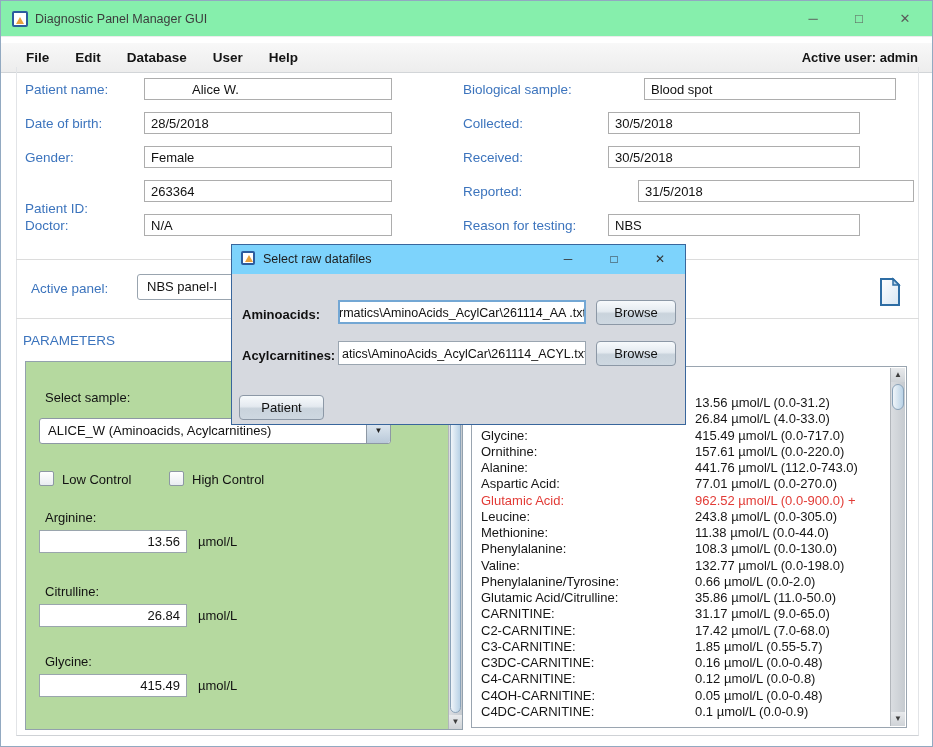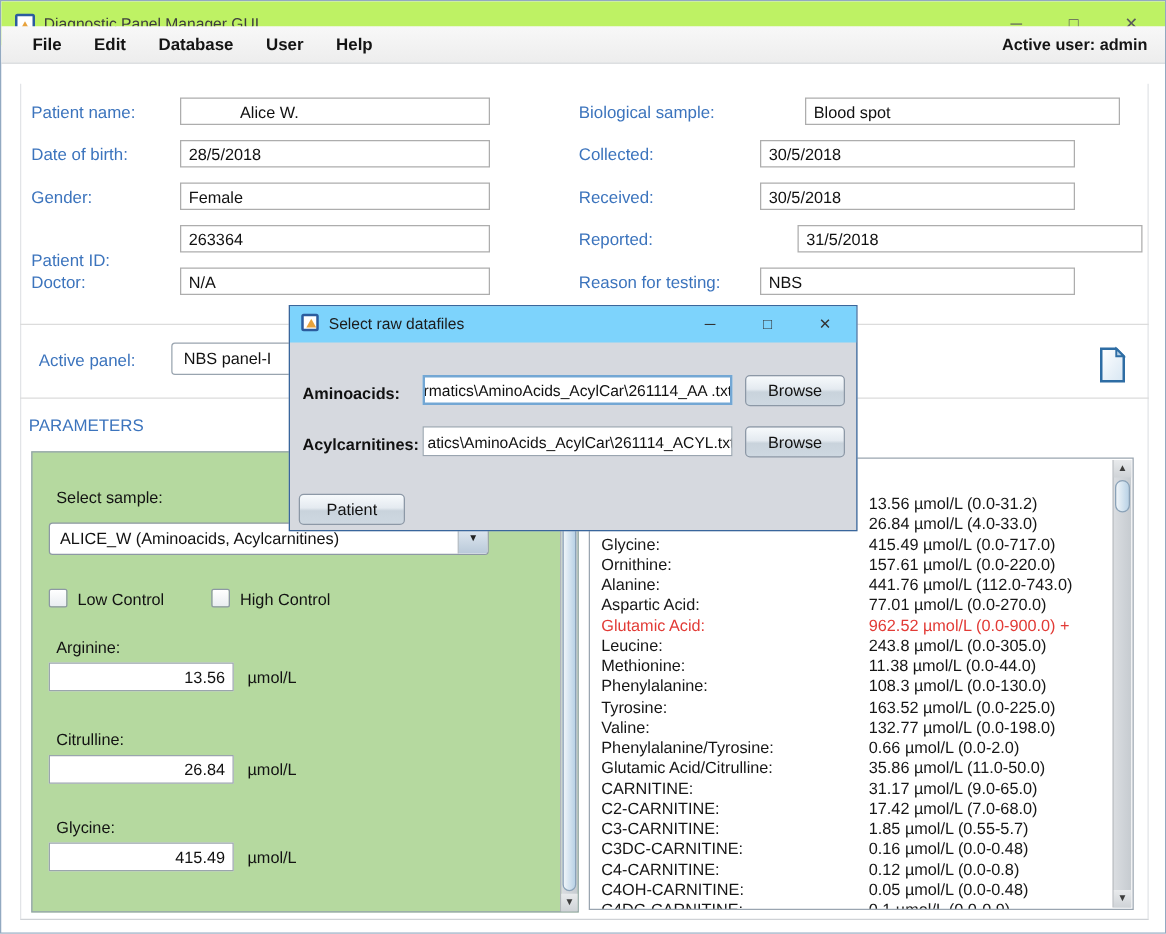--- a/index.html
+++ b/index.html
@@ -1,33 +1,33 @@
 <!DOCTYPE html>
 <html><head>
 <meta charset="utf-8">
 <style>
   * { margin:0; padding:0; box-sizing:border-box; }
   body { background:#c9ccd0; font-family:"Liberation Sans", sans-serif; }
   .window { position:relative; width:933px; height:747px; background:#fff;
             border:1px solid #92a9c1; overflow:hidden; }
 
   
-  .titlebar { position:absolute; top:0; left:0; right:0; height:36px; background:#bef264;
+  .titlebar { position:absolute; top:0; left:0; right:0; height:36px; background:#86efac;
               border-bottom:1px solid #ececec; }
   .title-text { position:absolute; left:34px; top:11px; font-size:12.5px; color:#3c3c3c; }
   .win-controls { position:absolute; right:4px; top:0; height:36px; display:flex; }
   .win-btn { width:46px; text-align:center; line-height:36px; color:#5a5a5a; font-size:13px; }
   .java-icon { position:absolute; left:11px; top:10px; width:16px; height:16px;
                border:2px solid #2b5c9e; background:#fff; border-radius:2px; }
   .java-icon::after { content:""; position:absolute; left:2px; bottom:1px; width:0; height:0;
                border-left:4px solid transparent; border-right:4px solid transparent;
                border-bottom:7px solid #e8a33d; }
 
   
-  .menubar { position:absolute; top:20px; left:0; right:0; height:30px;
+  .menubar { position:absolute; top:42px; left:0; right:0; height:30px;
              background:linear-gradient(#f8f8f8,#ededed); border-bottom:1px solid #d2d5d8; }
   .menus { display:flex; padding-left:12px; }
   .menu-item { padding:0 13px; font-weight:bold; font-size:13.5px; line-height:29px; color:#141414; }
   .active-user { position:absolute; right:14px; top:0; line-height:29px; font-weight:bold;
                  font-size:13px; color:#141414; }
 
   
   .content-frame { position:absolute; left:15px; top:66px; width:903px; height:669px;
                    border-left:1px solid #e2e4e7; border-right:1px solid #e2e4e7;
                    border-bottom:1px solid #cfd2d6; pointer-events:none; }
@@ -239,24 +239,20 @@
         </div>
         <div class="rrow">
           <span class="rlabel">Methionine:</span>
           <span class="rvalue">11.38 µmol/L (0.0-44.0)</span>
         </div>
         <div class="rrow">
           <span class="rlabel">Phenylalanine:</span>
           <span class="rvalue">108.3 µmol/L (0.0-130.0)</span>
         </div>
         <div class="rrow">
-          <span class="rlabel">Tyrosine:</span>
-          <span class="rvalue">163.52 µmol/L (0.0-225.0)</span>
-        </div>
-        <div class="rrow">
           <span class="rlabel">Valine:</span>
           <span class="rvalue">132.77 µmol/L (0.0-198.0)</span>
         </div>
         <div class="rrow">
           <span class="rlabel">Phenylalanine/Tyrosine:</span>
           <span class="rvalue">0.66 µmol/L (0.0-2.0)</span>
         </div>
         <div class="rrow">
           <span class="rlabel">Glutamic Acid/Citrulline:</span>
           <span class="rvalue">35.86 µmol/L (11.0-50.0)</span>

